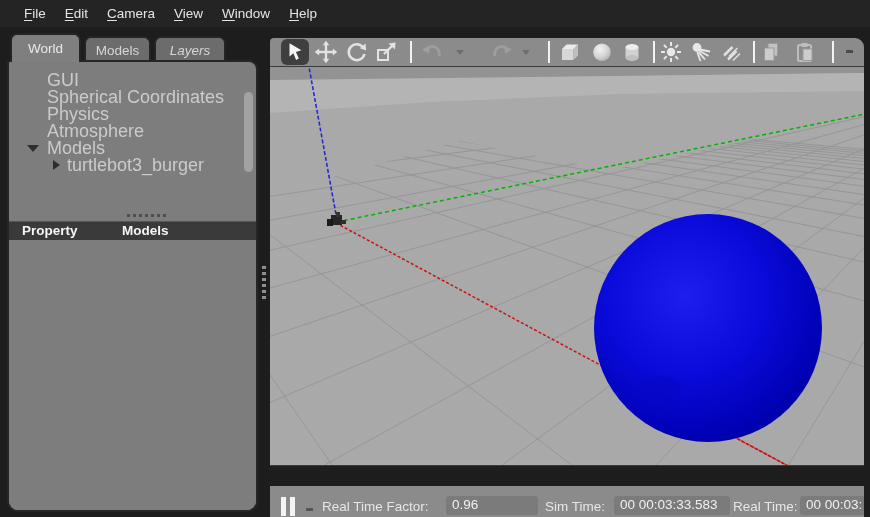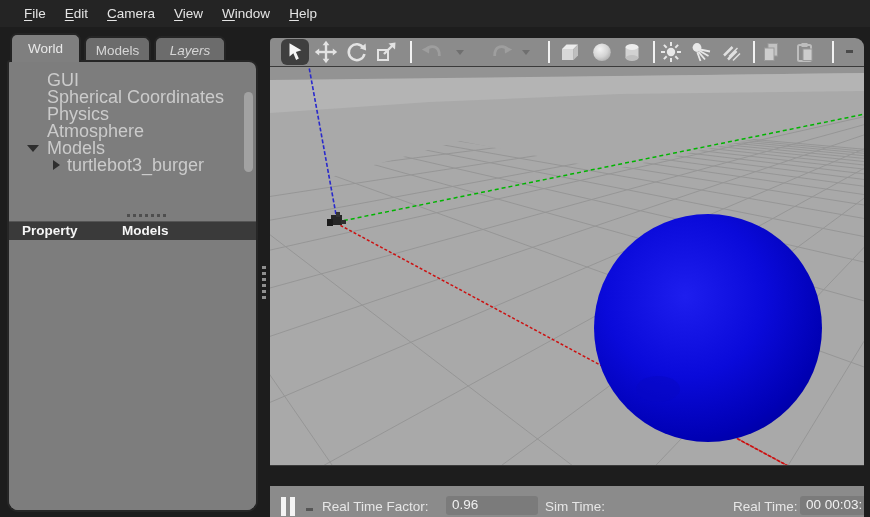--- a/index.html
+++ b/index.html
@@ -349,18 +349,19 @@
 
   <div class="statusbar">
     <div class="pause-btn">
         <i></i>
         <i></i>
       </div>
     <div class="step-btn"></div>
     <span class="sb-label" style="left:52px">Real Time Factor:</span>
     <span class="sb-box" style="left:176px;width:92px">0.96</span>
     <span class="sb-label" style="left:275px">Sim Time:</span>
+    <span class="sb-box" style="left:344px;width:116px">00 00:03:33.583</span>
     <span class="sb-label" style="left:463px">Real Time:</span>
     <span class="sb-box" style="left:530px;width:72px">00 00:03:</span>
     <div class="hscroll"></div>
   </div>
 
 </div>
 
 </body></html>

